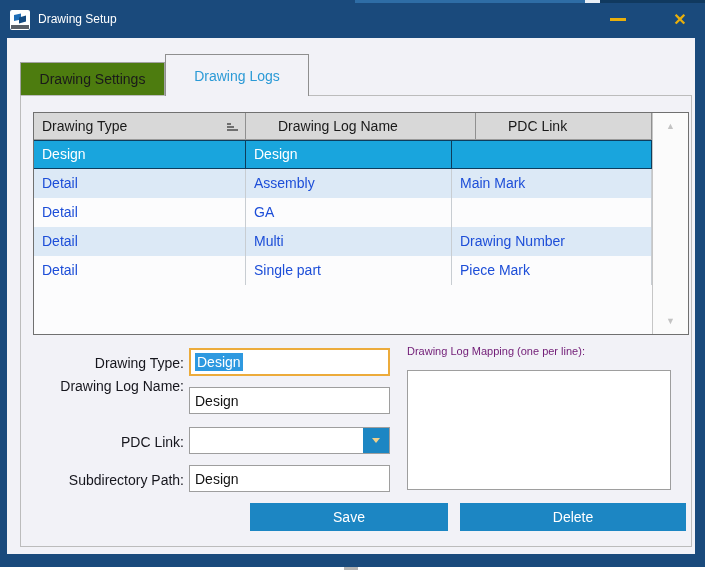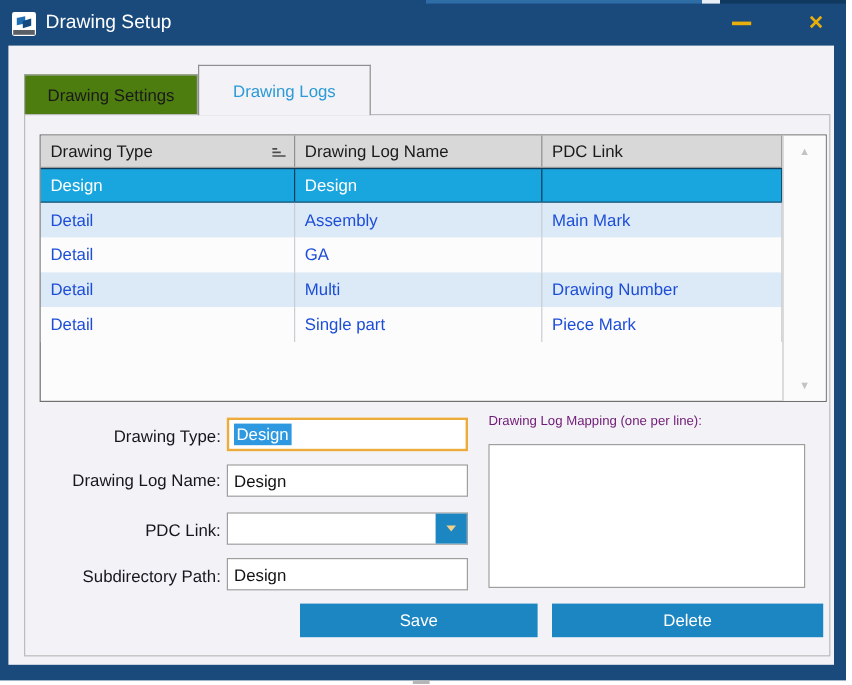--- a/index.html
+++ b/index.html
@@ -12,36 +12,36 @@
 
   
   .edge-a { position:absolute; left:355px; top:0; width:230px; height:3px; background:#2e6da6; }
   .edge-b { position:absolute; left:585px; top:0; width:15px; height:3px; background:#e8eef5; }
   .edge-c { position:absolute; left:600px; top:0; width:105px; height:3px; background:#10395f; }
   .edge-d { position:absolute; left:344px; top:567px; width:14px; height:3px; background:#b5b5b5; }
 
   
   .titlebar { position:absolute; left:0; top:0; width:705px; height:38px; }
   .app-icon { position:absolute; left:10px; top:10px; width:20px; height:20px; }
-  .title-text { position:absolute; left:38px; top:0; height:38px; line-height:38px; color:#ffffff; font-size:16px; }
+  .title-text { position:absolute; left:38px; top:0; height:38px; line-height:38px; color:#ffffff; font-size:12px; }
   .win-btn { position:absolute; top:0; width:36px; height:38px; display:flex; align-items:center; justify-content:center; cursor:pointer; }
   .btn-min { left:600px; }
   .btn-close { left:662px; color:#e9af0b; font-size:16px; font-weight:bold; }
   .min-bar { width:16px; height:3px; background:#e9af0b; }
 
   
   .tab { position:absolute; font-size:14px; display:flex; align-items:center; justify-content:center; cursor:pointer; }
   .tab-inactive { left:20px; top:62px; width:145px; height:33px; background:#4d7c0f; border:1px solid #a3a3a3; border-bottom:none; color:#1a1a1a; z-index:2; }
   .tab-active { left:165px; top:54px; width:144px; height:42px; background:#f2f2f7; border:1px solid #8f8f8f; border-bottom:none; color:#2b9ad6; z-index:3; }
   .tabpage { position:absolute; left:20px; top:95px; width:672px; height:452px; border:1px solid #bcbcbc; background:#f2f2f7; z-index:1; }
 
   
   .grid { position:absolute; left:33px; top:112px; width:656px; height:223px; border:1px solid #707070; background:#fcfcfd; z-index:2; }
   .g-main { position:absolute; left:0; top:0; right:36px; bottom:0; }
-  .g-header { display:flex; height:27px; background:#d8d8d8; border-bottom:1px solid #9a9a9a; }
+  .g-header { display:flex; height:27px; background:#d8d8d8; border-bottom:1px solid #9a9a9a;gap:24px; }
   .g-hcell { font-size:14px; color:#1a1a1a; padding-left:8px; line-height:26px; border-right:1px solid #909090; position:relative; cursor:pointer; white-space:nowrap; overflow:hidden; }
   .g-row { display:flex; height:29px; align-items:stretch; cursor:pointer; }
   .g-cell { font-size:14px; color:#1d4ed8; padding-left:8px; line-height:29px; border-right:1px solid #c8cdd2; white-space:nowrap; overflow:hidden; }
   .c1 { width:212px; } .c2 { width:206px; } .c3 { flex:1; }
   .row-plain { background:#fcfcfd; }
   .row-alt { background:#dce9f6; }
   .row-selected { background:#19a5dd; border-top:1px solid #0d3d5e; border-bottom:1px solid #0d3d5e; }
   .row-selected .g-cell { color:#ffffff; line-height:27px; border-right:1px solid #0e3c5a; }
   .sort-icon { position:absolute; right:6px; top:8px; }
   
@@ -149,21 +149,21 @@
       <div class="scroll-btn scroll-up">
         <span>▲</span>
       </div>
       <div class="scroll-btn scroll-down">
         <span>▼</span>
       </div>
     </div>
   </div>
 
   <div class="flabel" style="top:355px;">Drawing Type:</div>
-  <div class="flabel" style="top:392px;">Drawing Log Name:</div>
+  <div class="flabel" style="top:378px;">Drawing Log Name:</div>
   <div class="flabel" style="top:434px;">PDC Link:</div>
   <div class="flabel" style="top:472px;">Subdirectory Path:</div>
 
   <div class="finput-focus">
     <span class="txt-sel">Design</span>
   </div>
   <input class="finput" style="top: 387px;" value="Design">
   <div class="combo">
     <div class="combo-btn">
       <div class="combo-arrow"></div>

